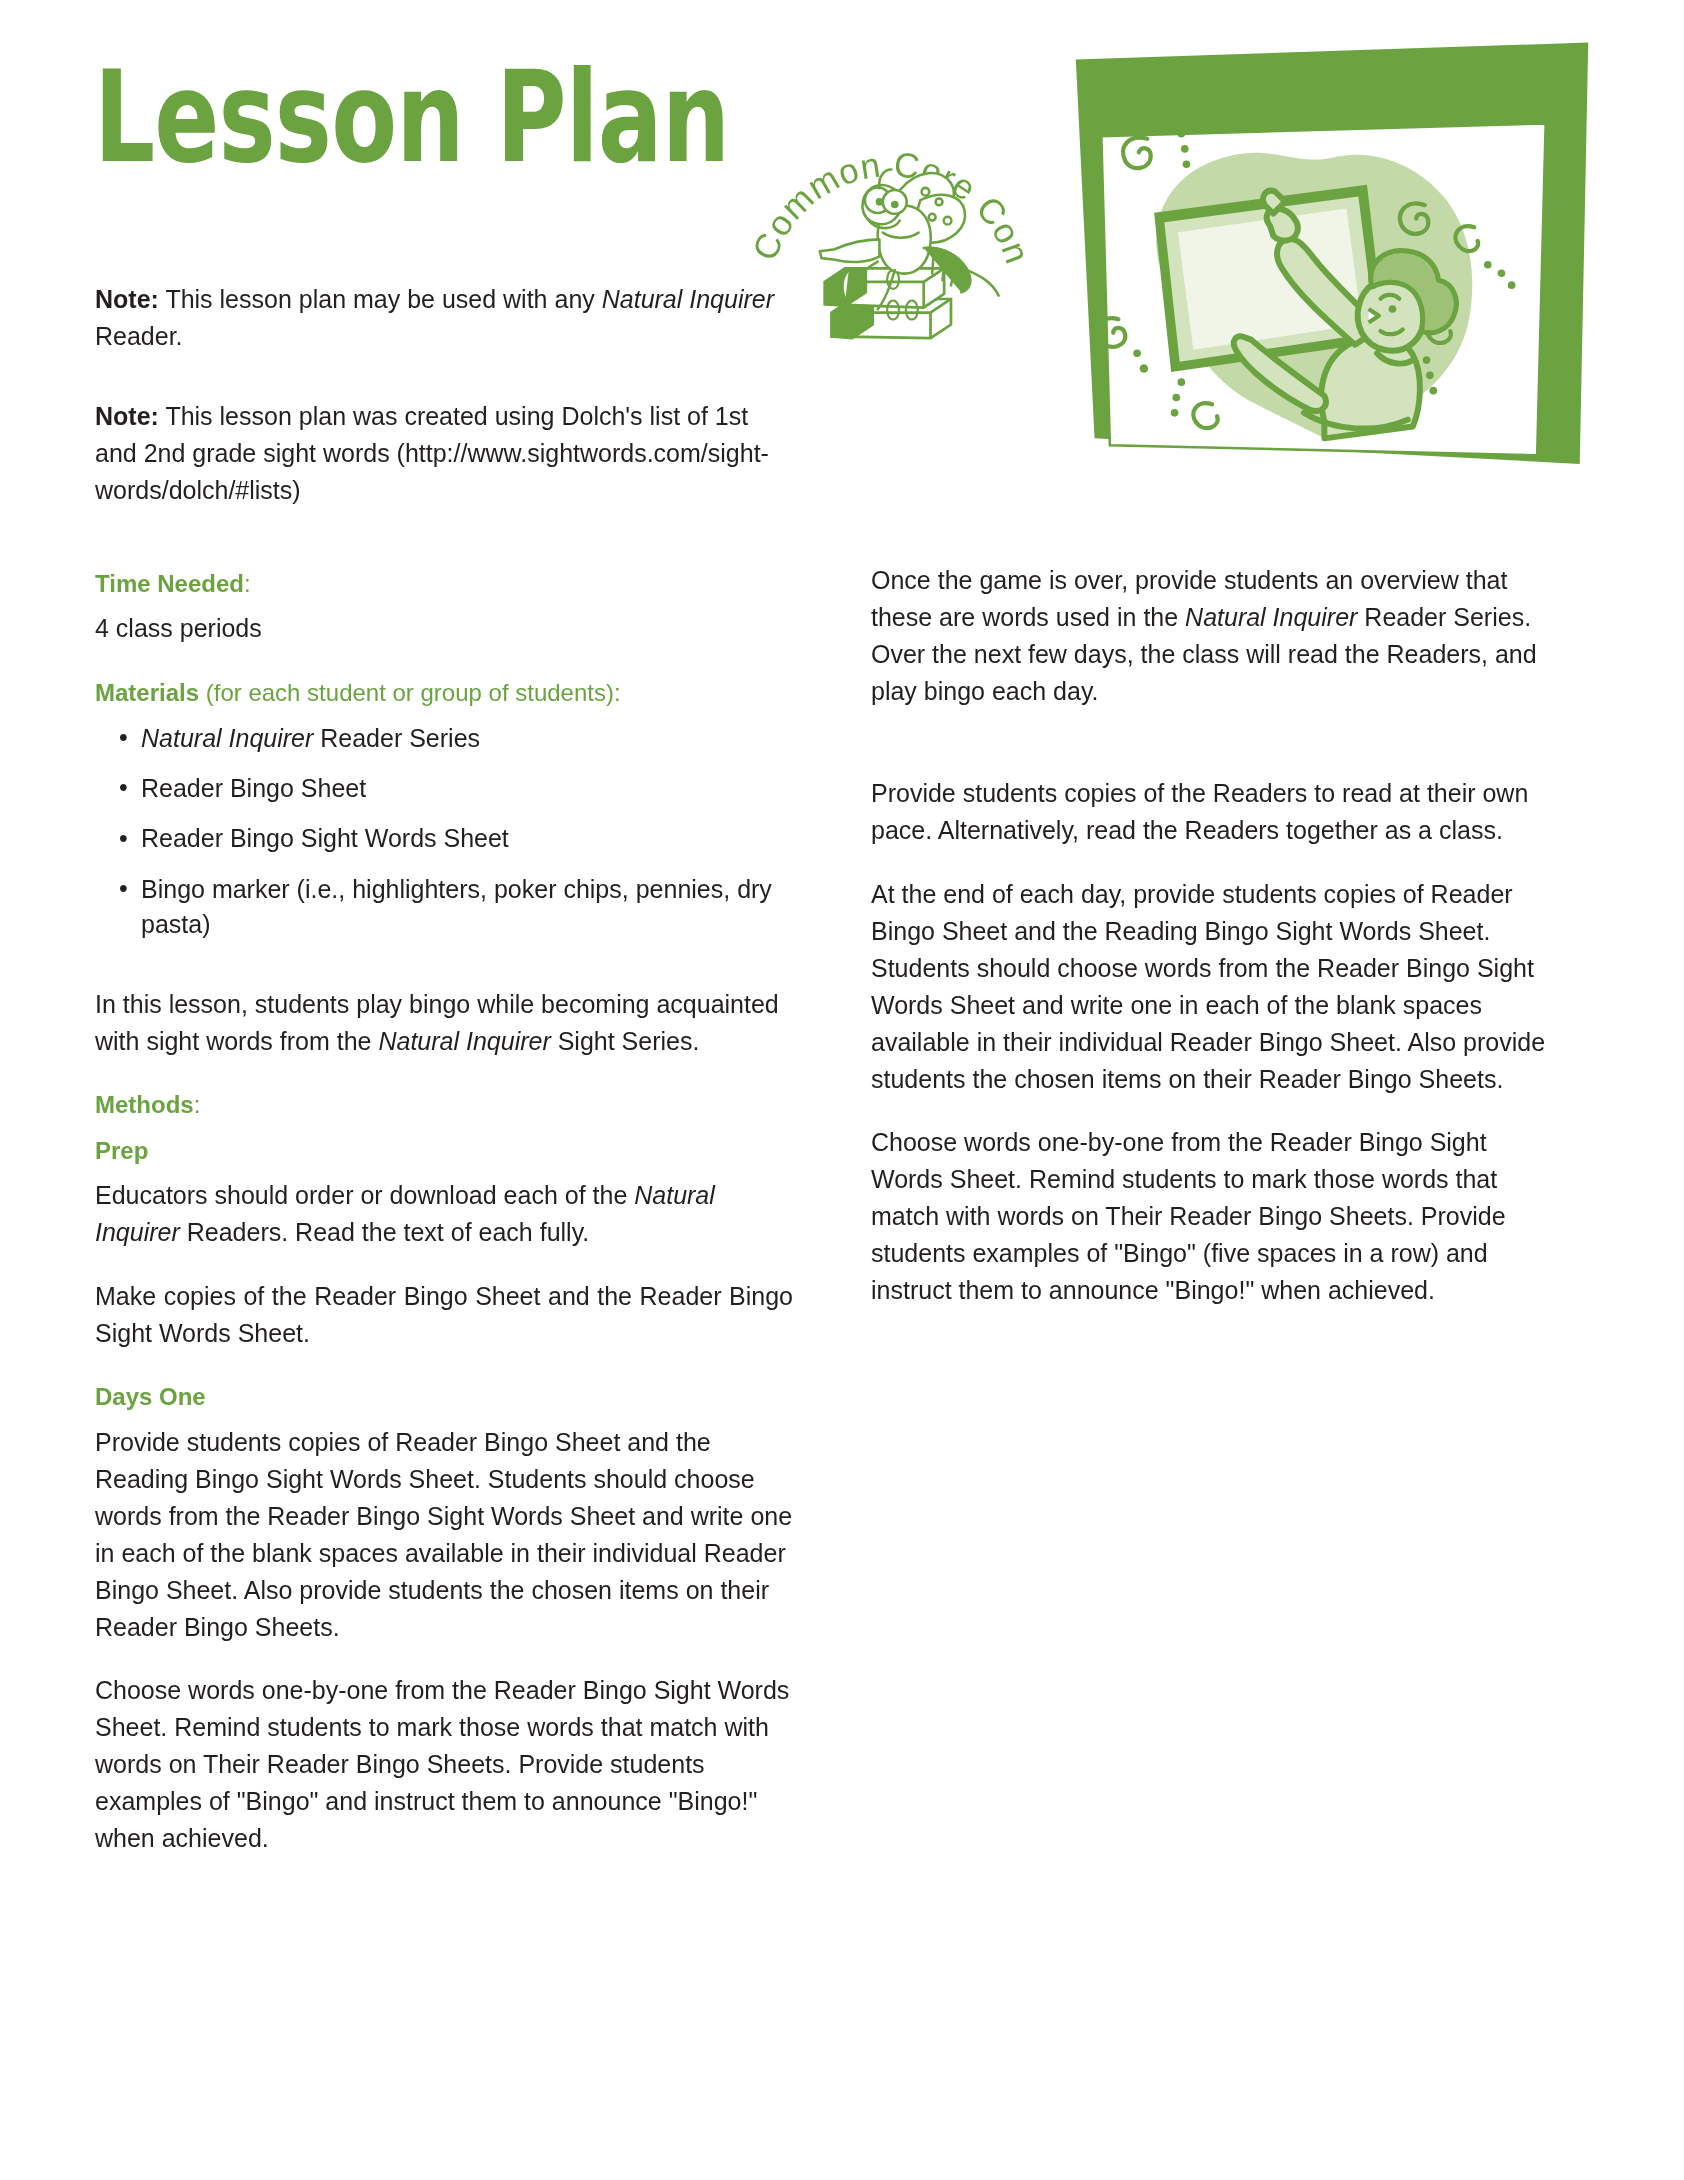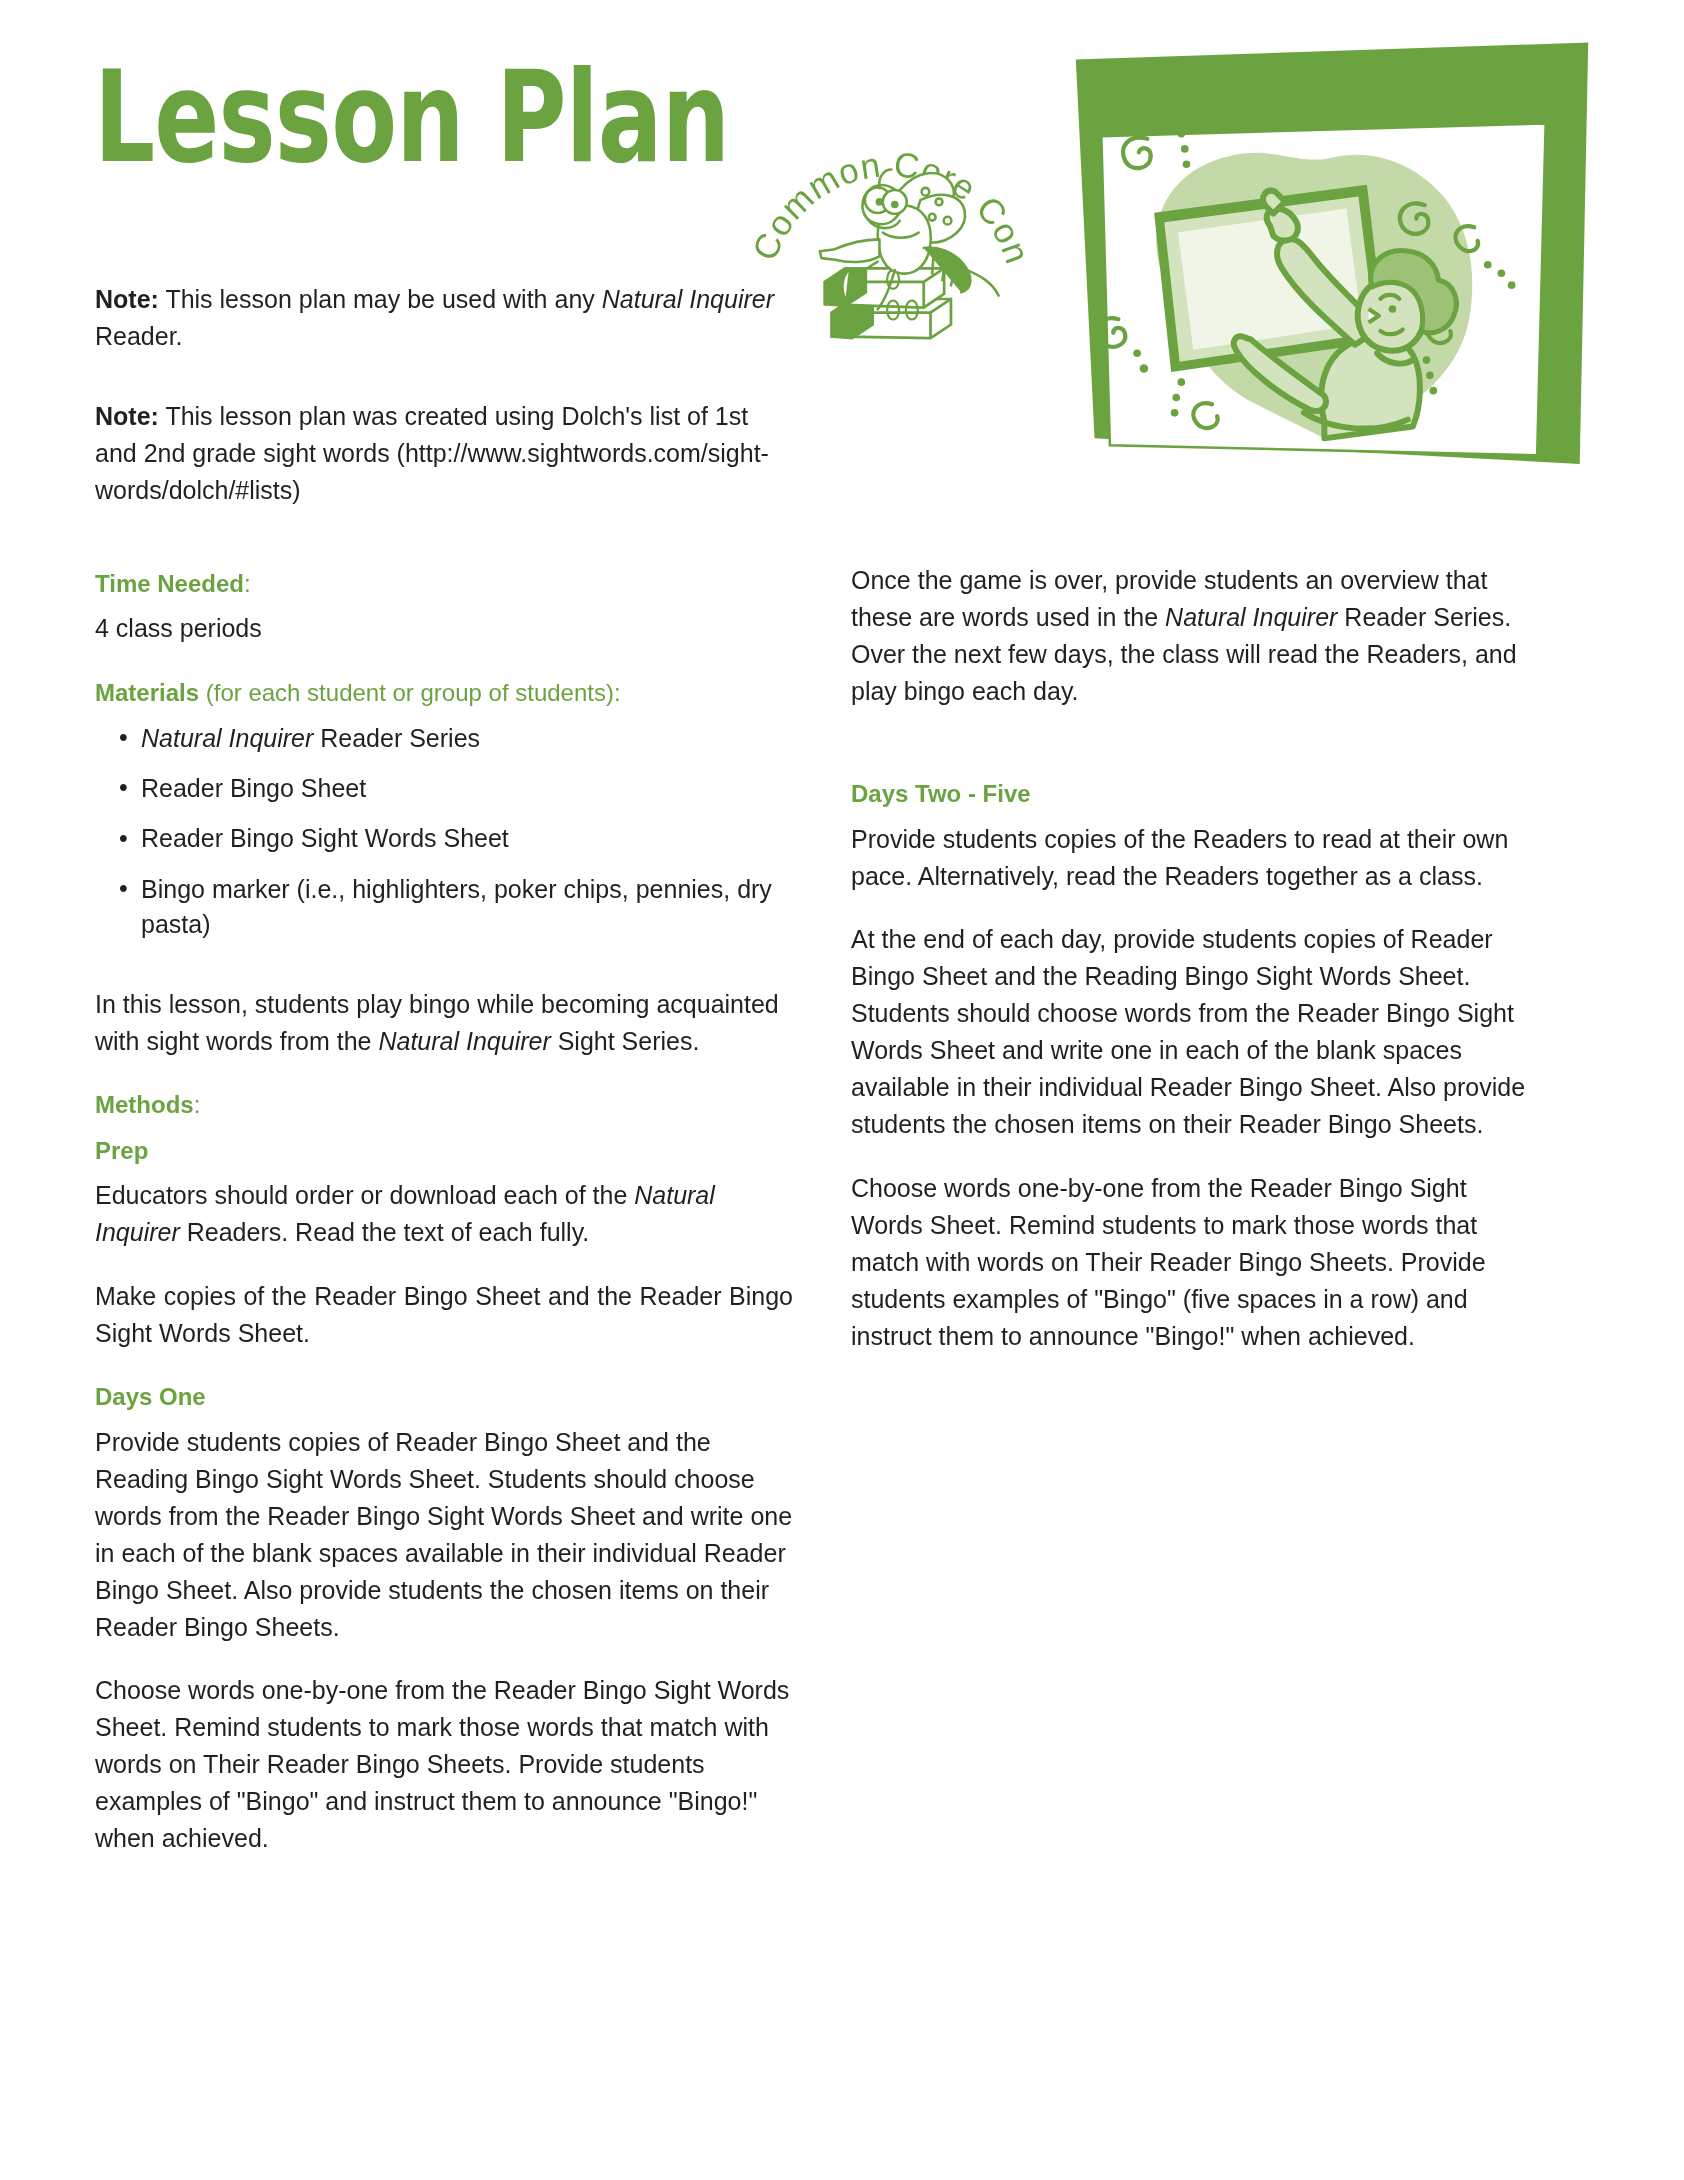--- a/index.html
+++ b/index.html
@@ -71,21 +71,21 @@
     position: absolute;
     font-size: 25px;
     line-height: 37px;
   }
   .col-left {
     left: 95px;
     top: 281px;
     width: 698px;
   }
   .col-right {
-    left: 851px;
+    left: 871px;
     top: 562px;
     width: 692px;
   }
 
   p {
     margin: 0 0 26.4px 0;
   }
   p.justify { text-align: justify; }
 
   .b { font-weight: 700; }
@@ -329,21 +329,20 @@
 
     <p>Choose words one-by-one from the Reader Bingo Sight Words Sheet. Remind students to mark those words that match with words on Their Reader Bingo Sheets. Provide students examples of "Bingo" and instruct them to announce "Bingo!" when achieved.</p>
   </div>
 
   <div class="col col-right">
 
     <p><span>Once the game is over, provide students an overview that these are words used in the </span><span class="i">Natural Inquirer</span><span> Reader Series. Over the next few days, the class will read the Readers, and play bingo each day.</span></p>
 
     <div class="spacer-lg"></div>
 
-    <h2 class="green-head">Days Two - Five</h2>
 
     <p>Provide students copies of the Readers to read at their own pace. Alternatively, read the Readers together as a class.</p>
 
     <p>At the end of each day, provide students copies of Reader Bingo Sheet and the Reading Bingo Sight Words Sheet. Students should choose words from the Reader Bingo Sight Words Sheet and write one in each of the blank spaces available in their individual Reader Bingo Sheet. Also provide students the chosen items on their Reader Bingo Sheets.</p>
 
     <p>Choose words one-by-one from the Reader Bingo Sight Words Sheet. Remind students to mark those words that match with words on Their Reader Bingo Sheets. Provide students examples of "Bingo"  (five spaces in a row) and instruct them to announce "Bingo!" when achieved.</p>
   </div>
 
 </div>
 

